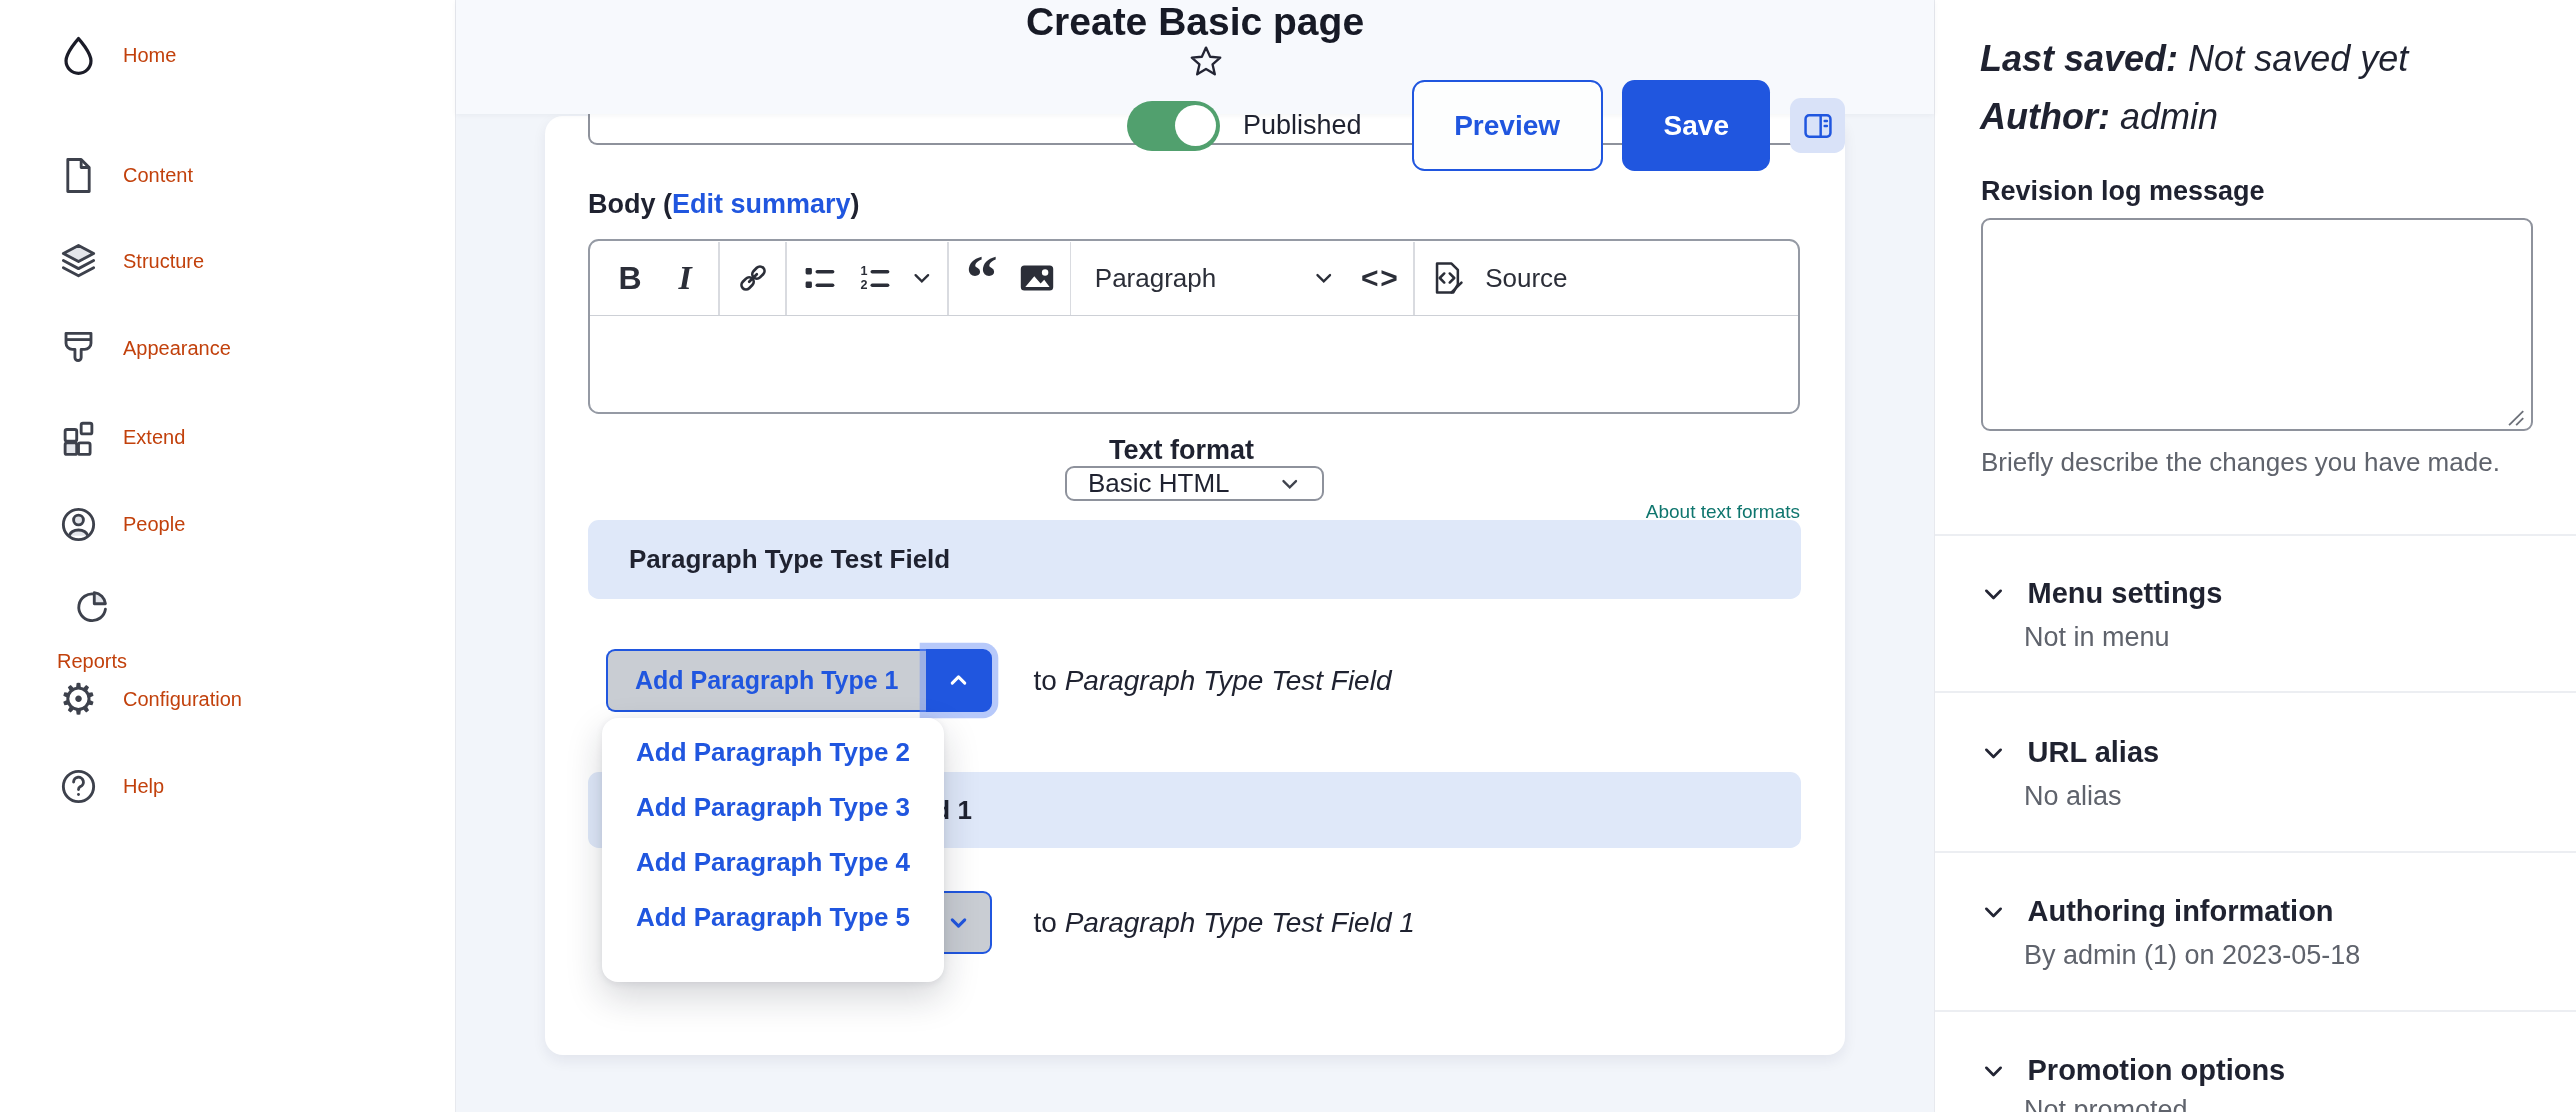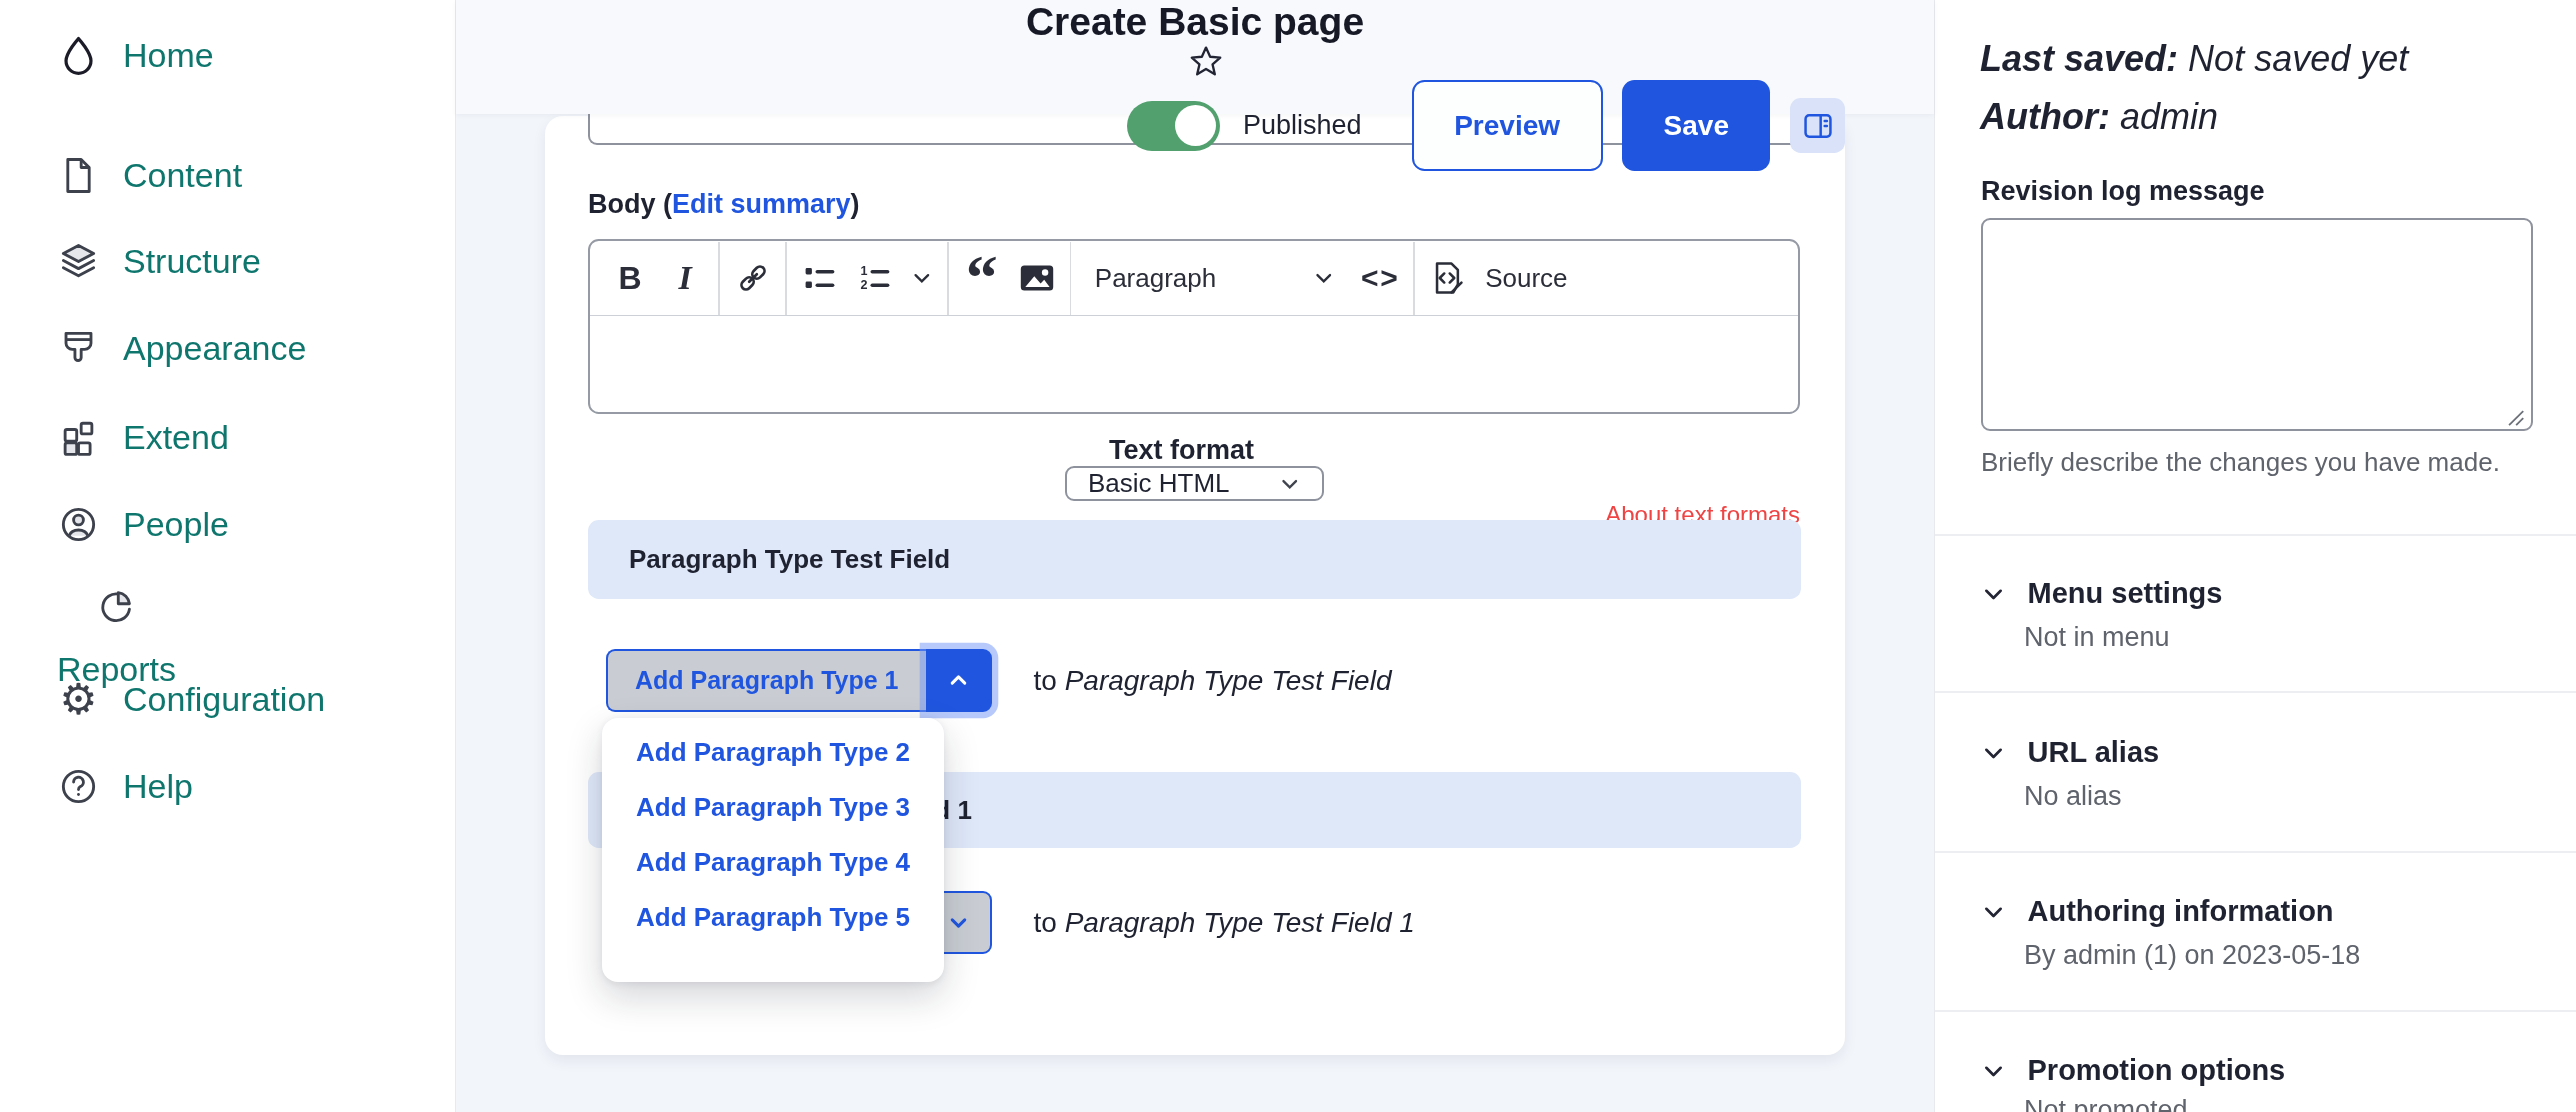--- a/index.html
+++ b/index.html
@@ -5,21 +5,21 @@
   * { margin:0; padding:0; box-sizing:border-box; }
   html,body { width:2576px; height:1113px; overflow:hidden; }
   body { font-family:"Liberation Sans", sans-serif; color:#232534; background:#ffffff; }
   .stage { position:relative; width:2576px; height:1113px; overflow:hidden; }
 
   
   .lsidebar { position:absolute; left:0; top:0; width:456px; height:1113px; background:#fff; border-right:1.8px solid #e7e9ee; }
   .nav-item { position:absolute; left:57px; display:flex; align-items:center; gap:23px; height:54px; cursor:pointer; }
   .nav-item .nicon { width:43px; height:43px; flex:0 0 43px; display:flex; align-items:center; justify-content:center; color:#3d414c; }
   .nav-item.home .nicon { color:#1b1c28; }
-  .nav-item .nlabel { font-size:34px; font-weight:500; color:#0f766e; white-space:nowrap; }
+  .nav-item .nlabel { font-size:20px; font-weight:500; color:#c2410c; white-space:nowrap; }
 
   
   .main { position:absolute; left:456px; top:0; width:1478px; height:1113px; background:#f2f5fa; }
   .main-header { position:absolute; left:0; top:0; width:100%; height:114px; background:#f7f9fd; box-shadow:0 1.8px 5.4px rgba(25,35,60,.05); display:flex; align-items:center; padding:0 89px 0 89px; z-index:3;flex-direction:column; }
   .page-title { font-size:39px; font-weight:700; color:#171a26; white-space:nowrap; }
   .star-btn { margin-left:21.5px; display:flex; align-items:center; cursor:pointer; }
   .hdr-right { margin-left:auto; display:flex; align-items:center; }
   .toggle { width:93px; height:50px; border-radius:25px; background:#51a06e; position:relative; cursor:pointer; flex:0 0 auto; }
   .toggle .knob { position:absolute; right:4.5px; top:4.5px; width:41px; height:41px; border-radius:50%; background:#fff; }
   .toggle-label { font-size:27px; color:#1f2230; margin-left:23px; margin-right:50px; }
@@ -43,21 +43,21 @@
   .glyph-quote { font-family:"Liberation Serif", serif; font-size:64px; font-weight:700; line-height:18px; height:30px; }
   .glyph-code { font-size:30px; font-weight:600; letter-spacing:1.8px; }
   .para-dd { display:flex; align-items:center; gap:97px; padding:0 18px; cursor:pointer; }
   .para-dd .pd-label { font-size:26px; color:#2b2e38; }
   .src-label { font-size:26px; margin-left:12.5px; }
 
   .tf-row { position:absolute; left:43px; top:319px; width:1212px; height:47px; display:flex; align-items:center;flex-direction:column; }
   .tf-label { font-size:27px; font-weight:700; color:#1f2230; margin-right:25px; }
   .tf-select { width:259px; height:47px; border:2.7px solid #8e929c; border-radius:9px; background:#fff; display:flex; align-items:center; justify-content:space-between; padding:0 21.5px; cursor:pointer; }
   .tf-select span { font-size:26px; color:#1f2230; }
-  .tf-about { margin-left:auto; font-size:24px; color:#ef4444; text-decoration:none; cursor:pointer; }
+  .tf-about { margin-left:auto; font-size:19px; color:#0f766e; text-decoration:none; cursor:pointer; }
 
   .pbox { position:absolute; left:43px; width:1213px; background:#dfe8f9; border-radius:10.7px; display:flex; align-items:center; padding-left:41px; }
   .pbox span { font-size:26px; font-weight:600; color:#1f2230; }
   .pbox1 { top:404px; height:79px; }
   .pbox2 { top:656px; height:76px; }
 
   .prow { position:absolute; left:61px; display:flex; align-items:center; gap:42px; }
   .prow1 { top:533px; }
   .prow2 { top:775px; }
   .splitbtn { display:flex; height:63px; }

